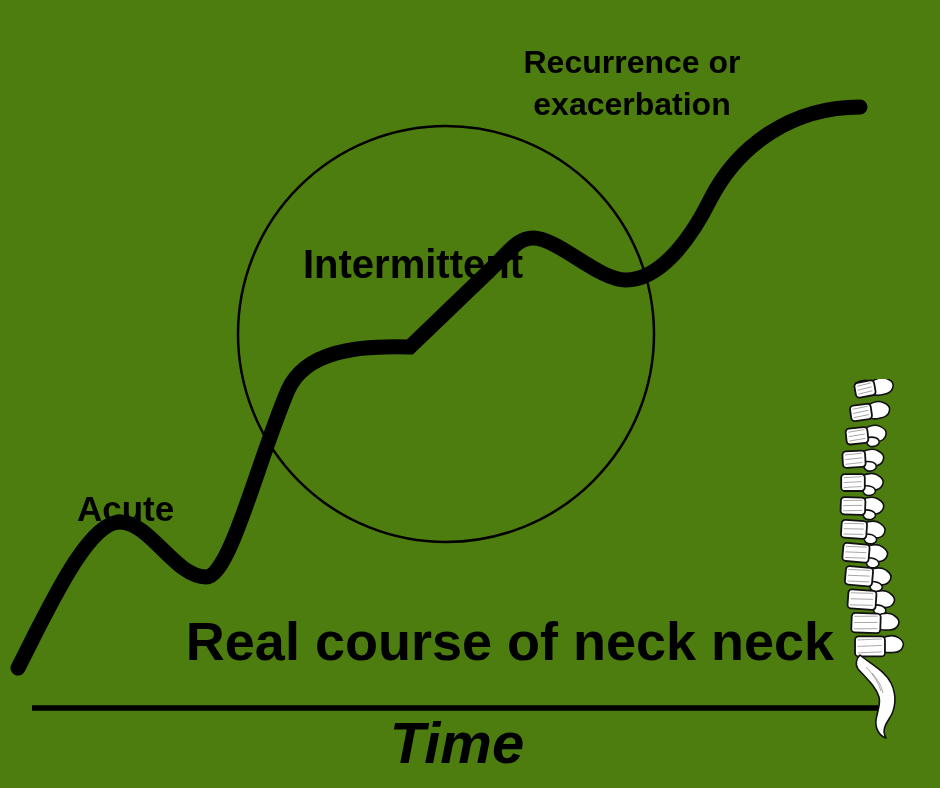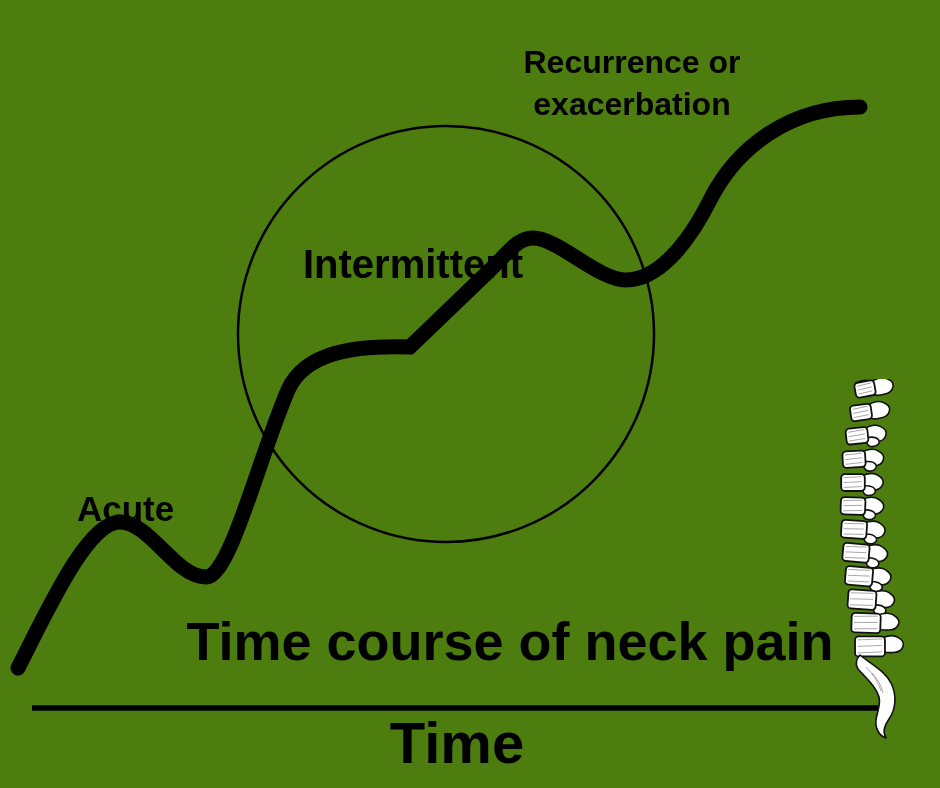--- a/index.html
+++ b/index.html
@@ -28,21 +28,21 @@
     white-space:pre-line;
   }
   .lbl-intermittent{left:303px;top:203px;font-size:40px;margin-top:38px;}
   .lbl-acute{left:77px;top:463px;font-size:35px;margin-top:26px;}
   .lbl-title{
     left:105px;top:610px;width:810px;
     font-size:54px;text-align:center;
   }
   .lbl-time{
     left:2px;top:710px;width:910px;
-    font-size:58px;text-align:center;
+    font-size:58px;text-align:center;font-style:italic;
   }
   
   .sb{fill:#fff;stroke:#111;stroke-width:1.8;}
   .sp{fill:#fff;stroke:#111;stroke-width:1.6;stroke-linejoin:round;}
   .sh{stroke:#111;stroke-width:.6;opacity:.6;fill:none;}
 </style>
 </head>
 <body>
 
 <div class="stage">
@@ -164,17 +164,17 @@
       <path class="sh" d="M 42 294 q 9 10 11 20"></path>
     </svg>
 
   <div class="lbl lbl-recurrence">Recurrence or
 exacerbation</div>
 
   <div class="lbl lbl-intermittent">Intermittent</div>
 
   <div class="lbl lbl-acute">Acute</div>
 
-  <div class="lbl lbl-title">Time course of neck pain</div>
+  <div class="lbl lbl-title">Real course of neck neck</div>
 
   <div class="lbl lbl-time">Time</div>
 
 </div>
 
 </body></html>

